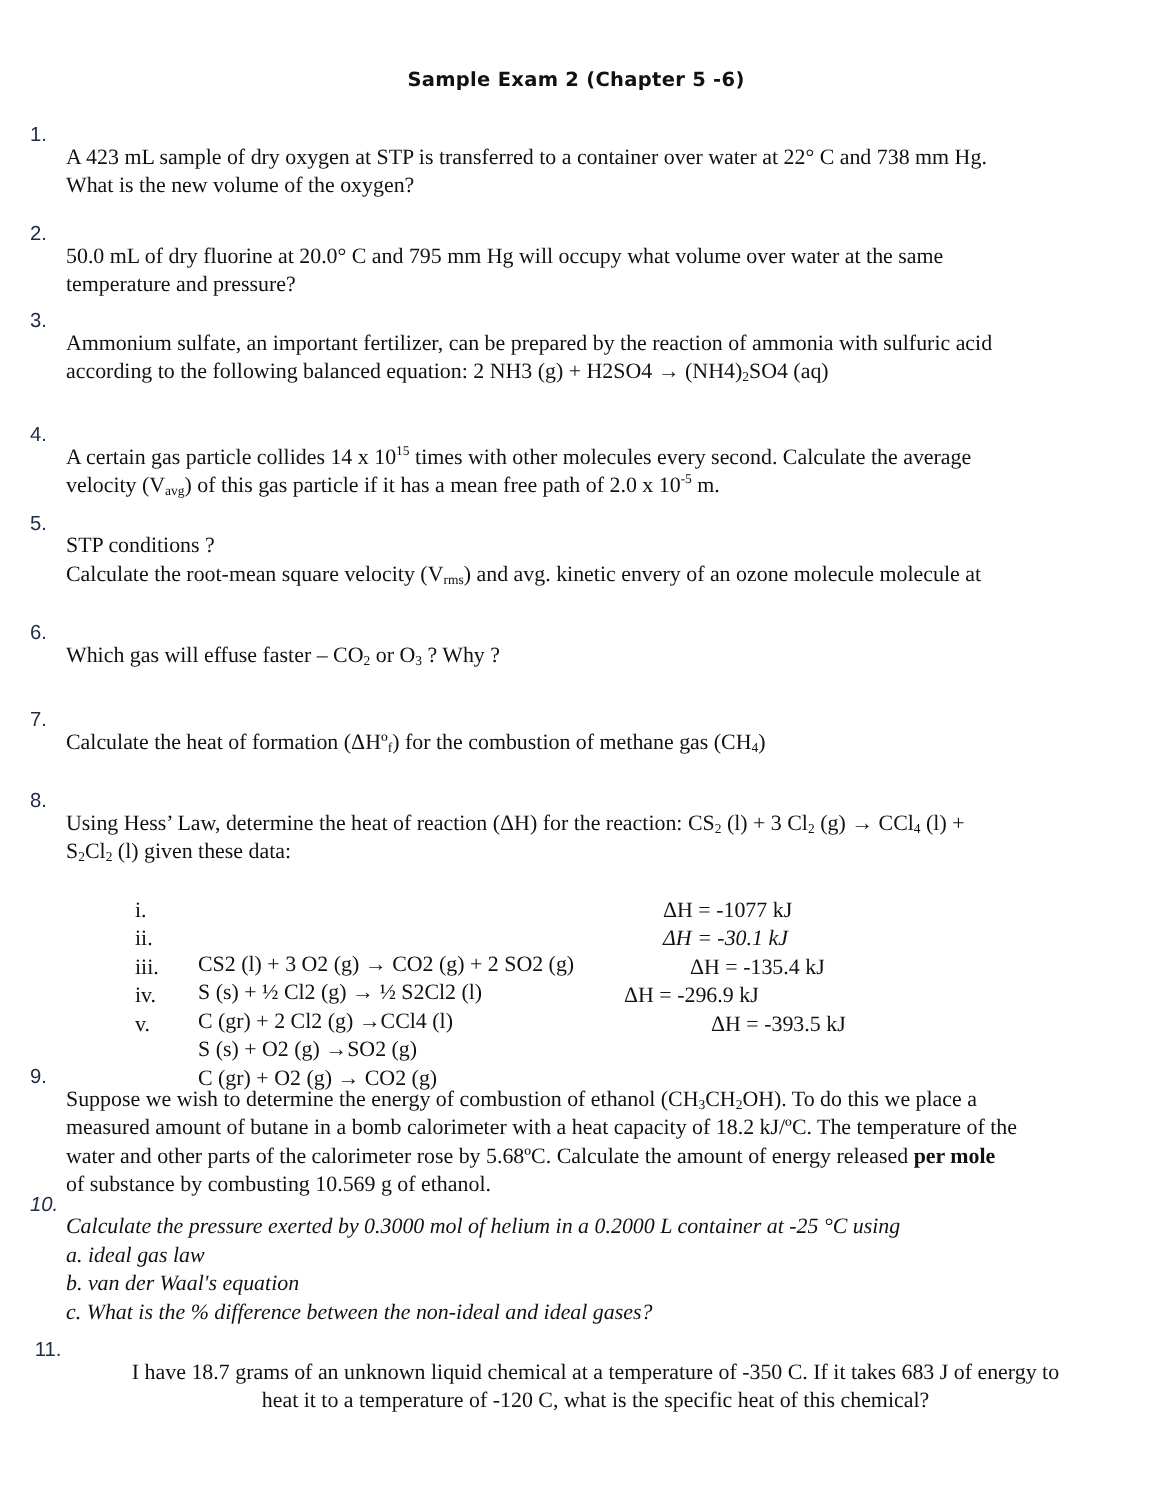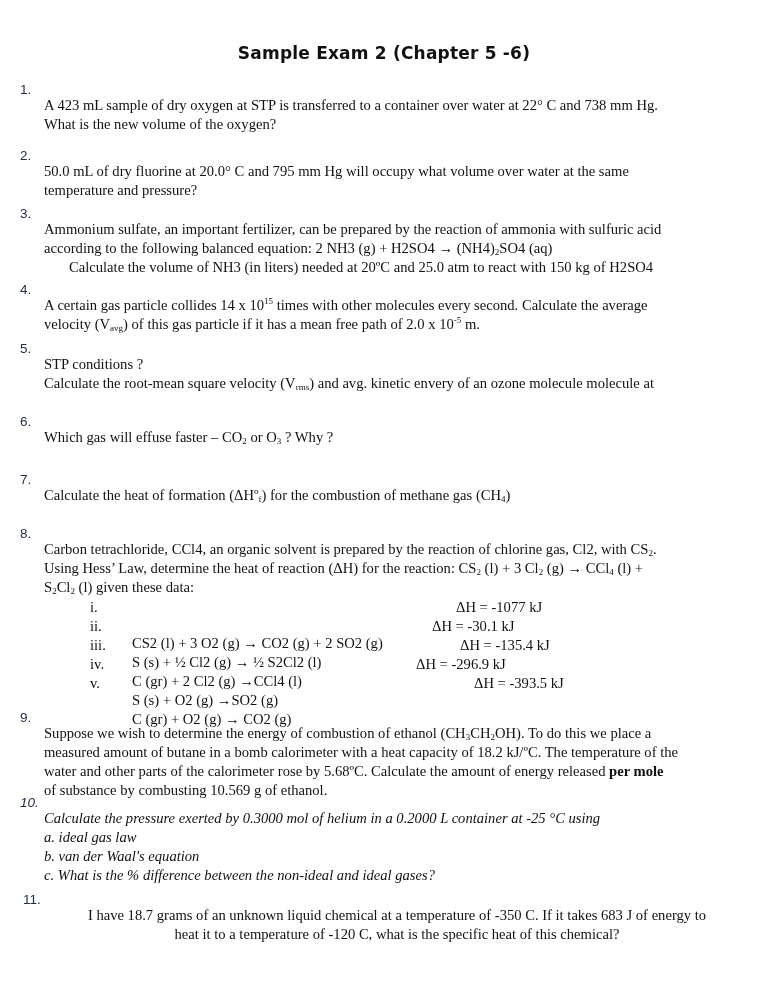--- a/index.html
+++ b/index.html
@@ -17,21 +17,21 @@
       position: relative;
     }
     .title {
       position: absolute;
       top: 44px;
       left: 0;
       width: 768px;
       text-align: center;
       font-family: "DejaVu Sans", sans-serif;
       font-weight: bold;
-      font-size: 17px;
+      font-size: 13px;
       letter-spacing: 0.2px;
       color: #111;
     }
     .q {
       position: absolute;
       left: 20px;
       width: 730px;
     }
     .q .num {
       position: absolute;
@@ -89,21 +89,20 @@
     <span class="line">50.0 mL of dry fluorine at 20.0° C and 795 mm Hg will occupy what volume over water at the same</span>
     <span class="line">temperature and pressure?</span>
   </div>
 </div>
 
 <div class="q" style="top:204px;">
   <span class="num">3.</span>
   <div class="body">
     <span class="line">Ammonium sulfate, an important fertilizer, can be prepared by the reaction of ammonia with sulfuric acid</span>
     <span class="line"><span>according to the following balanced equation: 2 NH3 (g) + H2SO4 </span><span>→</span><span> (NH4)</span><sub>2</sub><span>SO4 (aq)</span></span>
-    <span class="line indent-line" style="padding-left:25px;">Calculate the volume of NH3 (in liters) needed at 20ºC and 25.0 atm to react with 150 kg of H2SO4</span>
   </div>
 </div>
 
 <div class="q" style="top:280px;">
   <span class="num">4.</span>
   <div class="body">
     <span class="line"><span>A certain gas particle collides 14 x 10</span><sup>15</sup><span> times with other molecules every second. Calculate the average</span></span>
     <span class="line"><span>velocity (V</span><sub>avg</sub><span>) of this gas particle if it has a mean free path of 2.0 x 10</span><sup>-5</sup><span> m.</span></span>
   </div>
 </div>
@@ -126,36 +125,35 @@
 <div class="q" style="top:470px;">
   <span class="num">7.</span>
   <div class="body">
     <span class="line"><span>Calculate the heat of formation (ΔHº</span><sub>f</sub><span>) for the combustion of methane gas (CH</span><sub>4</sub><span>)</span></span>
   </div>
 </div>
 
 <div class="q" style="top:524px;">
   <span class="num">8.</span>
   <div class="body">
-    <span class="line"><span>Carbon tetrachloride, CCl4, an organic solvent is prepared by the reaction of chlorine gas, Cl2, with CS</span><sub>2</sub><span>.</span></span>
     <span class="line"><span>Using Hess’ Law, determine the heat of reaction (ΔH) for the reaction: CS</span><sub>2</sub><span> (l) + 3 Cl</span><sub>2</sub><span> (g) </span><span>→</span><span> CCl</span><sub>4</sub><span> (l) +</span></span>
     <span class="line"><span>S</span><sub>2</sub><span>Cl</span><sub>2</sub><span> (l) given these data:</span></span>
   </div>
 </div>
 
 <div class="data-table">
   <div class="data-row">
     <span class="roman">i.</span>
     <span class="eq">CS2 (l) + 3 O2 (g) → CO2 (g) + 2 SO2 (g)</span>
-    <span class="dh" style="left:366px;text-align:right;">ΔH = -1077 kJ</span>
+    <span class="dh" style="left:352px;text-align:right;">ΔH = -1077 kJ</span>
   </div>
   <div class="data-row">
     <span class="roman">ii.</span>
     <span class="eq">S (s) + ½ Cl2 (g) → ½ S2Cl2 (l)</span>
-    <span class="dh" style="left:342px;">ΔH = -30.1 kJ</span>
+    <span class="dh" style="left:352px;font-style:italic;">ΔH = -30.1 kJ</span>
   </div>
   <div class="data-row">
     <span class="roman">iii.</span>
     <span class="eq">C (gr) + 2 Cl2 (g) →CCl4 (l)</span>
     <span class="dh" style="left:370px;">ΔH = -135.4 kJ</span>
   </div>
   <div class="data-row">
     <span class="roman">iv.</span>
     <span class="eq">S (s) + O2 (g) →SO2 (g)</span>
     <span class="dh" style="left:326px;">ΔH = -296.9 kJ</span>

